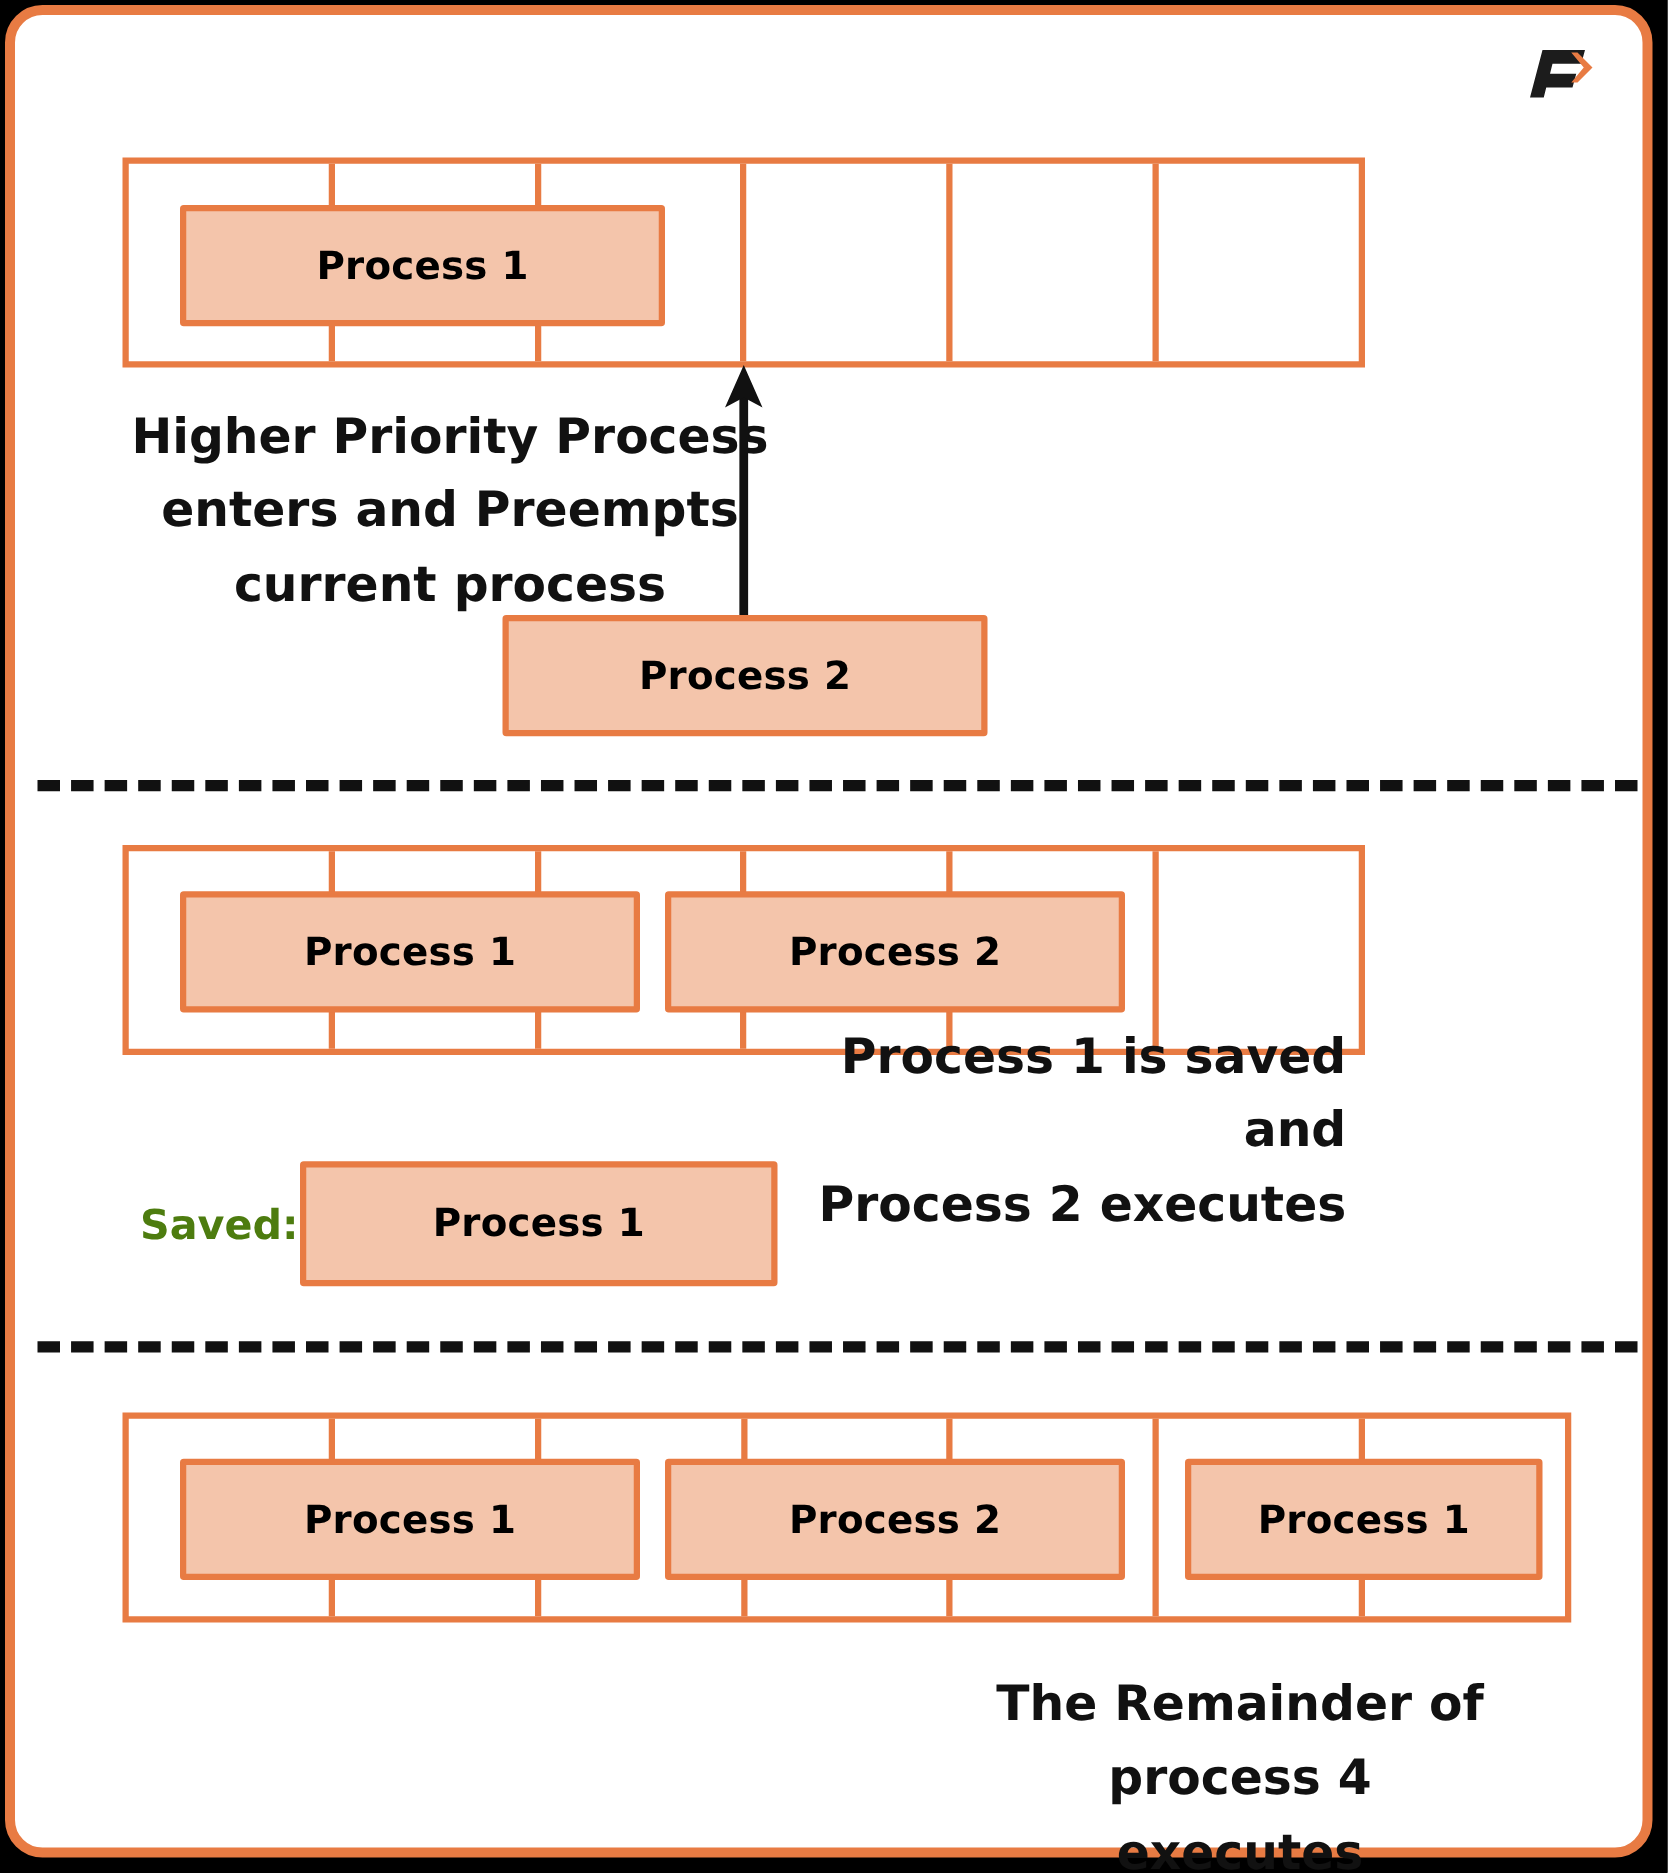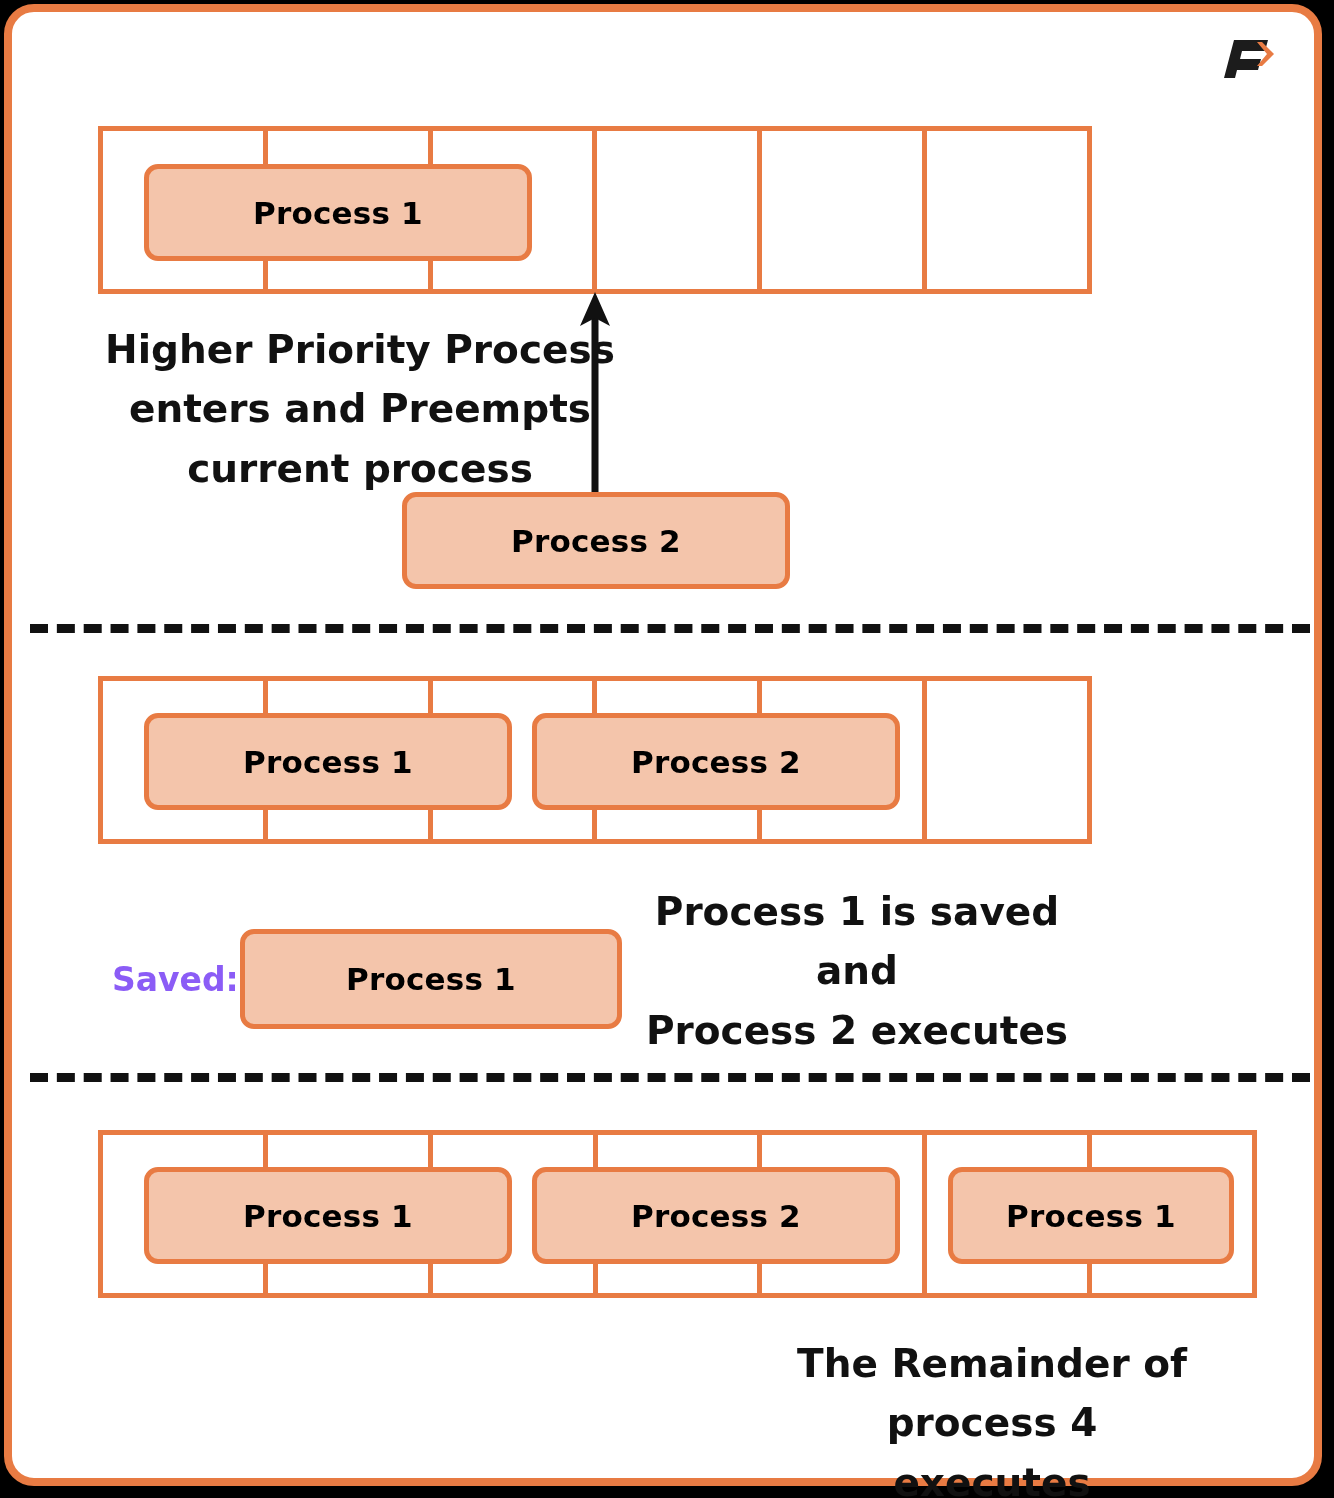--- a/index.html
+++ b/index.html
@@ -62,21 +62,21 @@
     flex: 1 1 0;
   }
   .timeline .cell:last-child { border-right: none; }
 
   
   .proc {
     position: absolute;
     box-sizing: border-box;
     background: #F4C5AB;
     border: 5px solid #E87B43;
-    border-radius: 14px;
+    border-radius: 3px;
     display: flex;
     align-items: center;
     justify-content: center;
     color: #000000;
     font-weight: bold;
     font-size: 31px;
     letter-spacing: 0.2px;
   }
 
   
@@ -84,21 +84,21 @@
     position: absolute;
     color: #111111;
     font-weight: bold;
     font-size: 39px;
     line-height: 1.52;
     text-align: center;
     white-space: pre-line;
   }
   .label-inline {
     position: absolute;
-    color: #8b5cf6;
+    color: #4d7c0f;
     font-weight: bold;
     font-size: 33px;
   }
 
   
   #arrow { position: absolute; left: 558px; top: 278px; width: 50px; height: 206px; }
 </style>
 </head>
 <body>
 
@@ -138,21 +138,21 @@
     <div class="cell"></div>
     <div class="cell"></div>
     <div class="cell"></div>
     <div class="cell"></div>
     <div class="cell"></div>
     <div class="cell"></div>
   </div>
   <div class="proc" style="left:132px; top:701px; width:368px; height:97px;">Process 1</div>
   <div class="proc" style="left:520px; top:701px; width:368px; height:97px;">Process 2</div>
 
-  <div class="caption" style="left:625px; top:870px; width:440px;">Process 1 is saved and
+  <div class="caption" style="left:625px; top:804px; width:440px;text-align:right;">Process 1 is saved and
 Process 2 executes</div>
 
   <div class="label-inline" style="left:100px; top:948px;">Saved:</div>
   <div class="proc" style="left:228px; top:917px; width:382px; height:100px;">Process 1</div>
 
   <div class="divider" id="divider-2"></div>
 
   <div class="timeline" style="left:86px; top:1118px; width:1159px; height:168px;">
     <div class="cell"></div>
     <div class="cell"></div>

